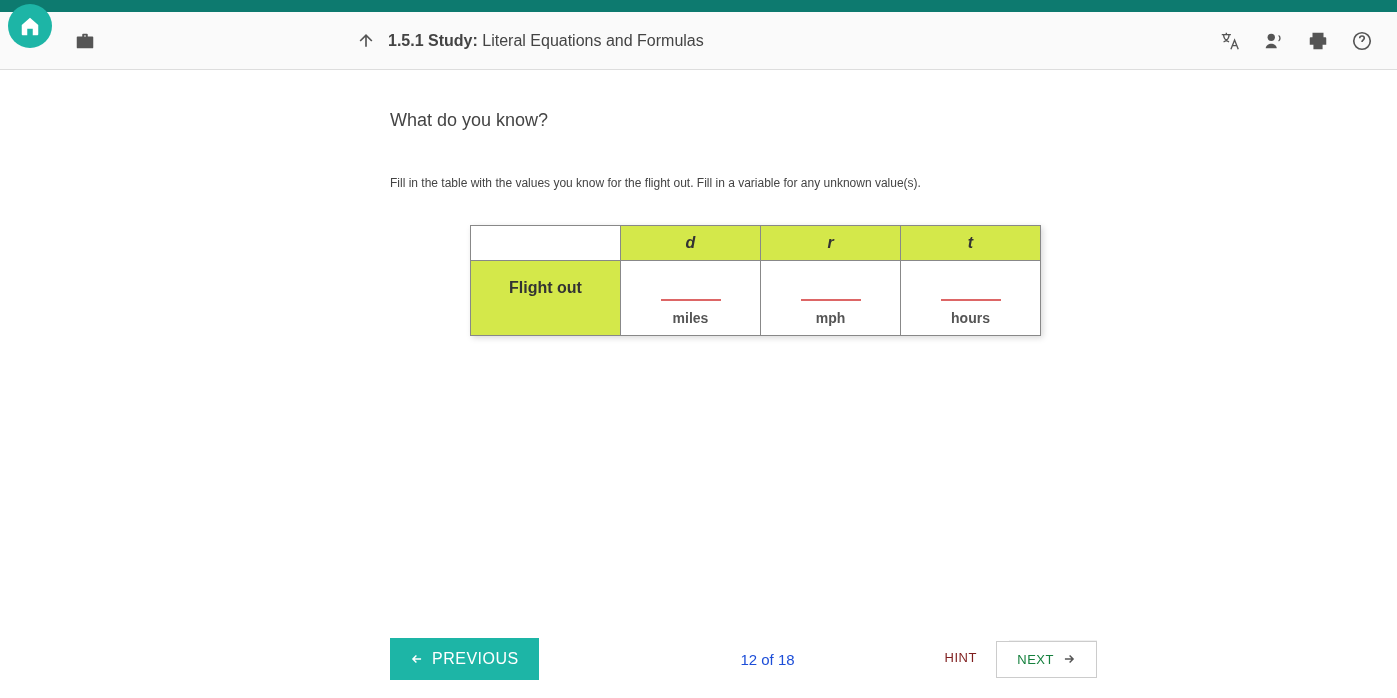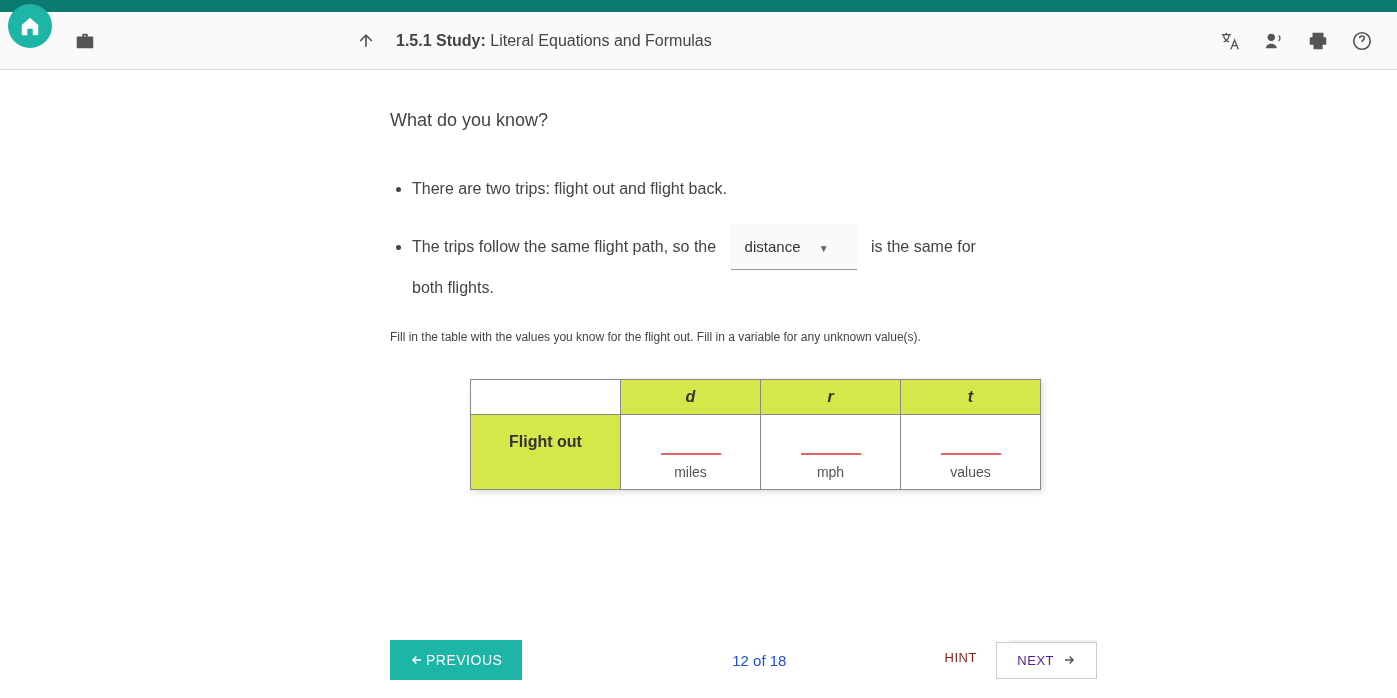--- a/index.html
+++ b/index.html
@@ -17,21 +17,21 @@
   position: relative;
 }
 .logo-circle {
   width: 44px; height: 44px; border-radius: 50%;
   background: #1db5a6; display: flex; align-items: center; justify-content: center;
   color: #fff; font-weight: bold; font-size: 18px;
   position: absolute; left: 8px; top: -8px;
 }
 .briefcase { margin-left: 58px; color: #555; }
 .back-arrow { margin-left: 260px; color: #555; }
-.lesson-title { margin-left: 20px; color: #444; font-size: 16px; }
+.lesson-title { margin-left: 12px; color: #444; font-size: 16px; }
 .lesson-title .bold { font-weight: bold; }
 .header-icons { position: absolute; right: 24px; display: flex; gap: 22px; color: #555; }
 .header-icons span { cursor: pointer; }
 
 .content-area {
   background: #fff;
   margin: 0;
   padding: 40px 0 16px 0;
   height: 628px;
   position: relative;
@@ -54,21 +54,21 @@
   color: #333;
   position: relative;
   margin: 0 10px;
 }
 .inline-select .caret {
   font-size: 10px; color: #666; margin-left: 14px;
 }
 .instruction { font-size: 12px; color: #444; line-height: 2; margin-top: 20px; margin-bottom: 30px; }
 
 .data-table { border-collapse: collapse; margin-left: 80px; box-shadow: 2px 2px 6px rgba(0,0,0,0.15); }
-.data-table th, .data-table td { border: 1px solid #888; text-align: center; }
+.data-table th, .data-table td { border: 1px solid #888; text-align: center; font-weight: bold; }
 .data-table th { background: #d4e84a; font-style: italic; font-weight: bold; padding: 8px 0; width: 140px; font-size: 16px; }
 .data-table th.corner { background: #fff; border: 1px solid #888; width: 150px; }
 .data-table .row-label { background: #d4e84a; font-weight: bold; font-style: normal; text-align: center; padding: 18px 12px; width: 150px; vertical-align: top; }
 .data-table td.cell { padding: 18px 10px 8px 10px; vertical-align: bottom; }
 .cell-input {
   width: 60px; height: 22px; border: none; border-bottom: 2px solid #d66; background: transparent;
   display: inline-block; margin-bottom: 4px;
 }
 .unit { font-size: 14px; color: #555; }
 
@@ -78,25 +78,25 @@
   background: #f0f0f0; color: #888; border: none; cursor: pointer;
 }
 .hint-btn { background: transparent; color: #7f1d1d; }
 
 .footer-nav {
   position: absolute; bottom: 18px; left: 390px; right: 300px;
   display: flex; align-items: center; justify-content: space-between;
 }
 .prev-btn {
   background: #1db5a6; color: #fff; padding: 12px 20px; border: none;
-  font-size: 14px; letter-spacing: 0.5px; cursor: pointer; display: flex; align-items: center; gap: 2px;
+  font-size: 16px; letter-spacing: 0.5px; cursor: pointer; display: flex; align-items: center; gap: 8px;
 }
 .page-count { color: #1d4ed8; font-size: 15px; }
 .next-btn {
-  background: #fff; border: 1px solid #ccc; color: #4c1d95; padding: 10px 20px;
+  background: #fff; border: 1px solid #ccc; color: #15803d; padding: 10px 20px;
   font-size: 13px; letter-spacing: 0.5px; cursor: pointer; display: flex; align-items: center; gap: 8px;
 }
 svg { display: inline-block; vertical-align: middle; }
 </style>
 </head>
 <body>
 
 <div class="top-strip">
   
 </div>
@@ -146,32 +146,20 @@
           <path d="M9.5 9a2.5 2.5 0 115 0c0 1.5-2.5 2-2.5 4M12 17h.01"></path>
         </svg>
     </span>
   </div>
 </div>
 
 <div class="content-area">
   <div class="inner">
     <div class="q-heading">What do you know?</div>
 
-    <ul class="bullet-list">
-      <li>There are two trips: flight out and flight back.</li>
-      <li>
-        <span>The trips follow the same flight path, so the</span>
-        <span class="inline-select">
-          <span>distance</span>
-          <span class="caret">▼</span>
-        </span>
-        <span>is the same for</span><br>
-        <span>both flights.</span>
-      </li>
-    </ul>
 
     <div class="instruction">Fill in the table with the values you know for the flight out. Fill in a variable for any unknown value(s).</div>
 
     <table class="data-table">
       <tbody>
           <tr>
         <th class="corner"></th>
         <th>d</th>
         <th>r</th>
         <th>t</th>
@@ -181,21 +169,21 @@
         <td class="cell">
           <span class="cell-input"></span><br>
           <span class="unit">miles</span>
         </td>
         <td class="cell">
           <span class="cell-input"></span><br>
           <span class="unit">mph</span>
         </td>
         <td class="cell">
           <span class="cell-input"></span><br>
-          <span class="unit">values</span>
+          <span class="unit">hours</span>
         </td>
       </tr>
     </tbody>
       </table>
   </div>
 
   <div class="action-row">
     <button class="hint-btn">HINT</button>
     <button class="submit-btn">SUBMIT</button>
   </div>

